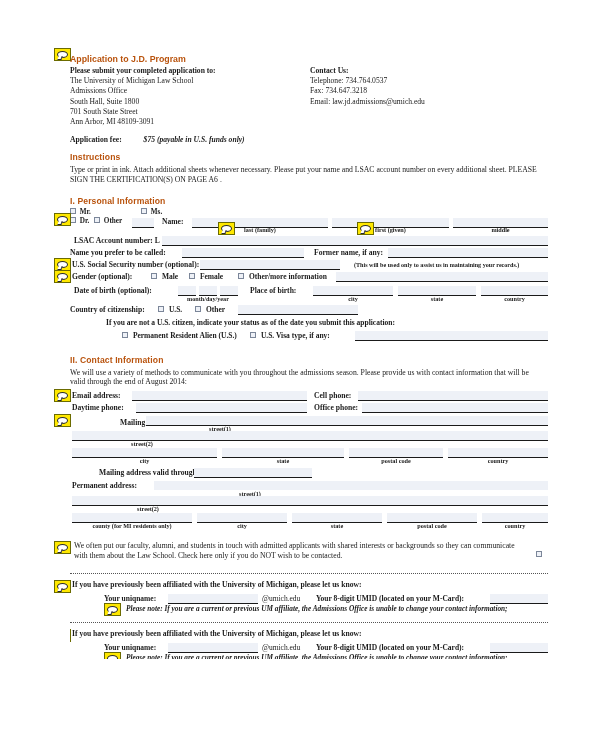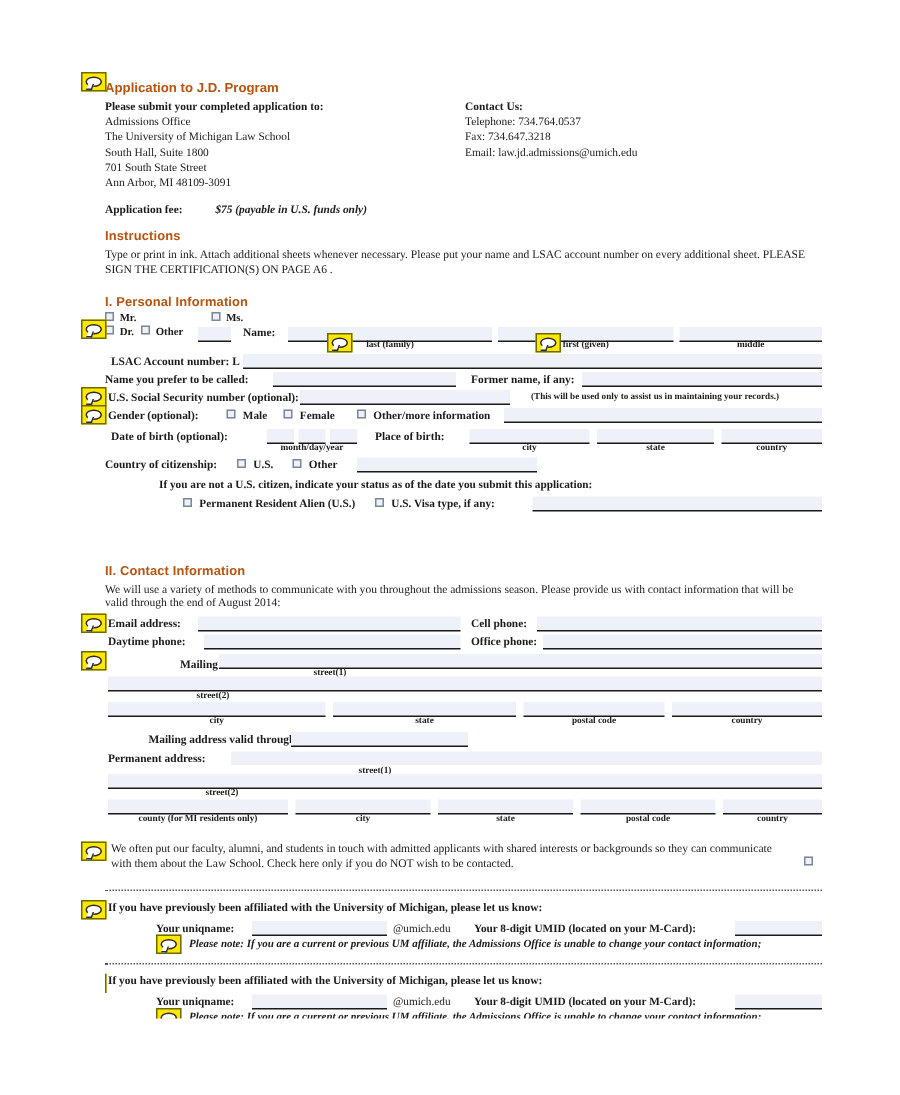--- a/index.html
+++ b/index.html
@@ -153,22 +153,22 @@
   <div class="content">
 
     <div style="position:relative;height:13px;">
       <span class="cmark" style="left:-16px;top:0px;"></span>
       <span class="doc-title">Application to J.D. Program</span>
     </div>
 
     <div class="two-col" style="height:74px;margin-top:5px;">
       <div class="col-left">
         <div class="addr-line bold">Please submit your completed application to:</div>
+        <div class="addr-line">The University of Michigan Law School</div>
         <div class="addr-line">Admissions Office</div>
-        <div class="addr-line">The University of Michigan Law School</div>
         <div class="addr-line">South Hall, Suite 1800</div>
         <div class="addr-line">701 South State Street</div>
         <div class="addr-line">Ann Arbor, MI 48109-3091</div>
         <div class="addr-line" style="margin-top:8px;">
           <span class="bold">Application fee:</span>
           <span class="bold" style="margin-left:20px;font-style:italic;">$75 (payable in U.S. funds only)</span>
         </div>
       </div>
       <div class="col-right">
         <div class="addr-line bold">Contact Us:</div>
@@ -296,21 +296,21 @@
           <span class="bold" style="margin-left:3px;font-size:7.5px;">Permanent Resident Alien (U.S.)</span>
         </span>
         <span class="abs" style="left:180px;top:0px;">
           <span class="cb"></span>
           <span class="bold" style="margin-left:3px;font-size:7.5px;">U.S. Visa type, if any:</span>
         </span>
         <span class="fld abs" style="left:285px;top:1px;width:193px;"></span>
       </div>
     </div>
 
-    <div style="margin-top:32px;">
+    <div style="margin-top:12px;">
       <div class="sec-head">II. Contact Information</div>
       <div class="para" style="margin-top:3px;width:476px;">We will use a variety of methods to communicate with you throughout the admissions season. Please provide us with contact information that will be valid through the end of August 2014:</div>
 
       <div class="row" style="height:12px;margin-top:2px;">
         <span class="cmark" style="left:-16px;top:0px;"></span>
         <span class="abs bold" style="left:2px;top:1px;font-size:7.6px;">Email address:</span>
         <span class="fld abs" style="left:62px;top:2px;width:175px;"></span>
         <span class="abs bold" style="left:244px;top:1px;font-size:7.6px;">Cell phone:</span>
         <span class="fld abs" style="left:288px;top:2px;width:190px;"></span>
       </div>

